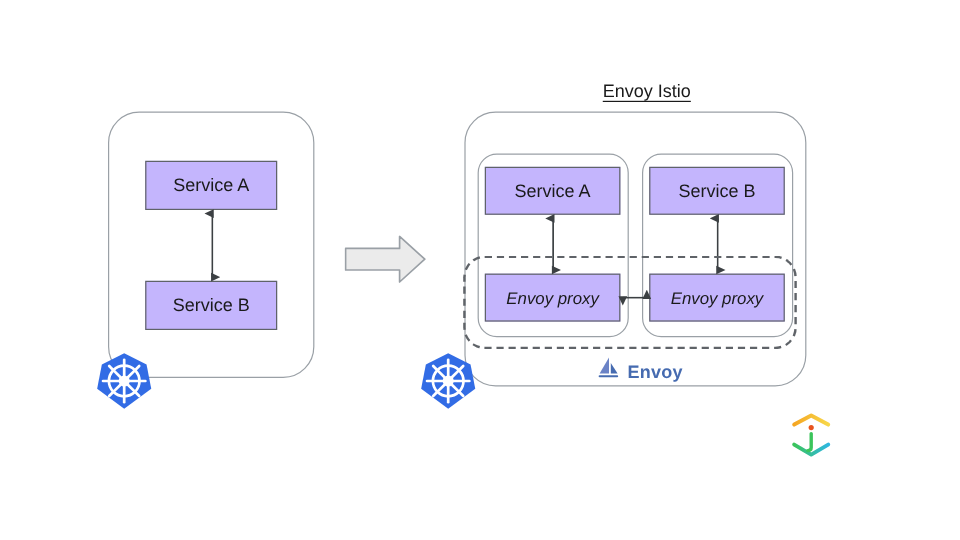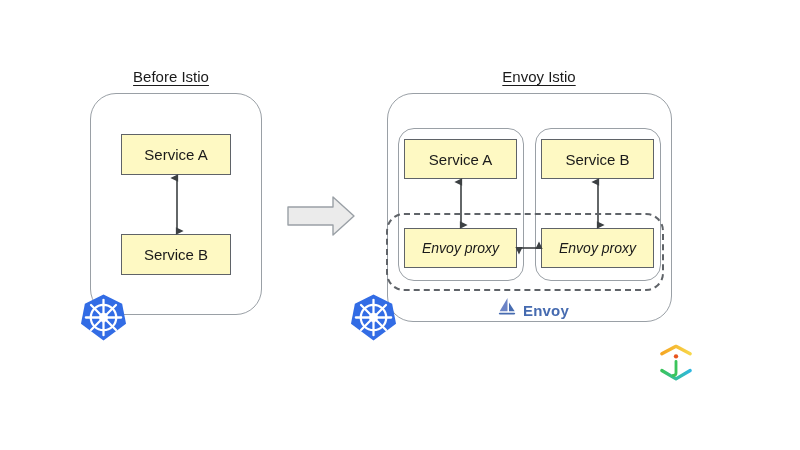--- a/index.html
+++ b/index.html
@@ -41,21 +41,21 @@
   .pod-box {
     border: 1.3px solid #9aa0a6;
     border-radius: 16px;
     background: transparent;
     box-sizing: border-box;
   }
 
   
   .node-box {
     border: 1.2px solid #5f6368;
-    background: #fef9c3;
+    background: #c4b5fd;
     box-sizing: border-box;
     display: flex;
     align-items: center;
     justify-content: center;
     font-size: 15px;
     color: #1a1a1a;
     white-space: nowrap;
   }
   .node-box.small { font-size: 14px; font-style: italic; }
 
@@ -97,21 +97,20 @@
     font-weight: bold;
     color: #2F7DF6;
     letter-spacing: .3px;
   }
 </style>
 </head>
 <body>
 
 <div class="canvas">
 
-  <div class="abs section-title" style="left:110px; top:68px; width:122px;">Before Istio</div>
 
   <div class="abs cluster-box" style="left:90px; top:93px; width:172px; height:222px;"></div>
 
   <div class="abs node-box" style="left:121px; top:134px; width:110px; height:41px;">Service A</div>
 
   <div class="abs node-box" style="left:121px; top:234px; width:110px; height:41px;">Service B</div>
 
   <svg class="abs conn" style="left:166px; top:173px;" width="22" height="63">
     <defs>
       <marker id="mkUp" markerWidth="8" markerHeight="8" refX="4" refY="6" orient="auto">

